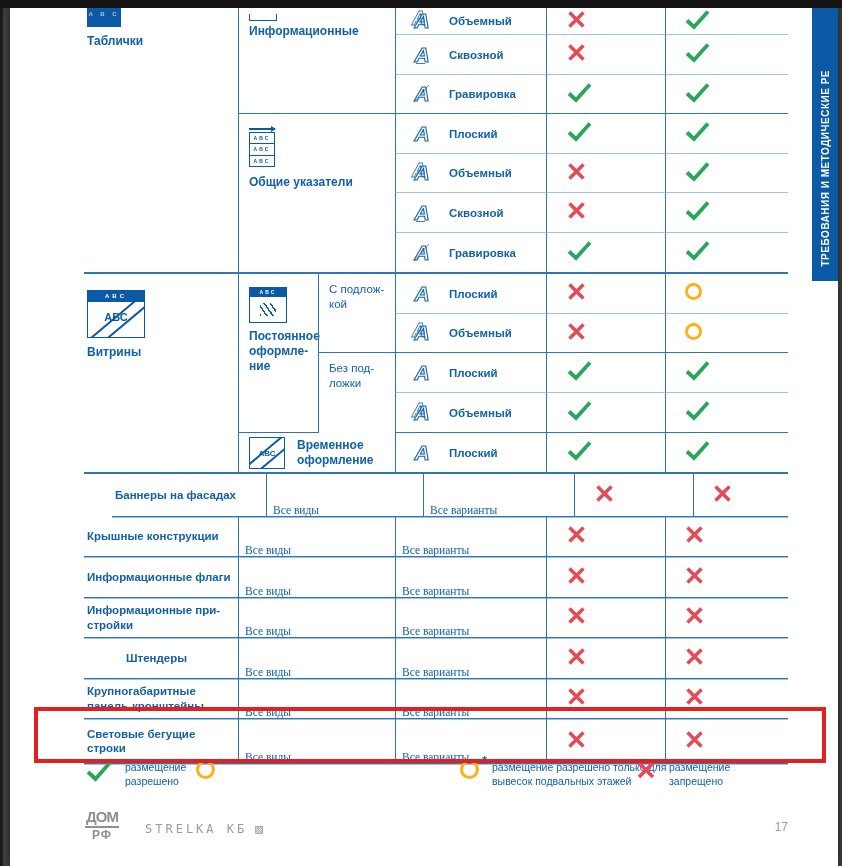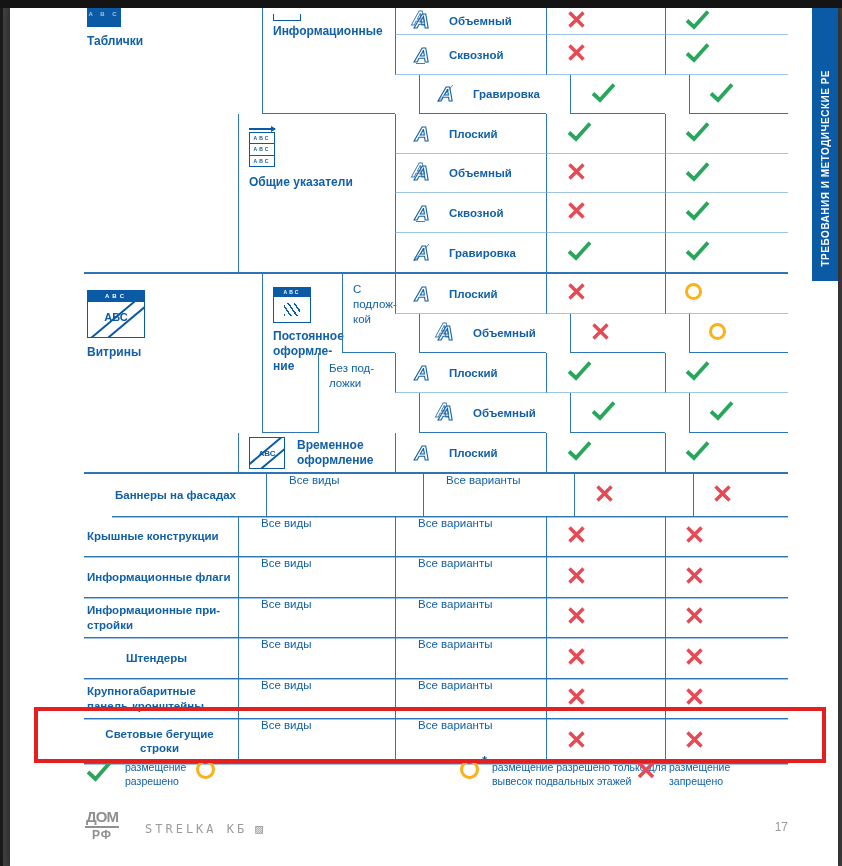--- a/index.html
+++ b/index.html
@@ -16,28 +16,28 @@
   .tbl{position:absolute;left:74px;top:0;width:704px;}
   .sec{display:grid;}
   .sec-a,.sec-c-row{grid-template-columns:154px 157px 151px 119px 123px;}
   .sec-b{grid-template-columns:154px 80px 77px 151px 119px 123px;}
   .sec-a{grid-template-rows:27px 40px 39px 40px 39px 40px 39px;border-bottom:2px solid #2e75b6;}
   .sec-b{grid-template-rows:40px 39px 40px 40px 39px;border-bottom:2px solid #2e75b6;}
   .sec-c-row{border-bottom:1.5px solid #2e75b6;box-shadow:0 1px 0 #9dc3e6;}
   .cell{position:relative;box-sizing:border-box;color:#1160a8;}
   .bl{border-left:1px solid #2e75b6;}
   .bb-light{border-bottom:1px solid #9dc3e6;}
-  .bb-dark{border-bottom:1px solid #2e75b6;margin-left:24px;}
+  .bb-dark{border-bottom:1px solid #2e75b6;}
   .cat-cell{padding:0 6px 0 3px;font-weight:bold;font-size:12px;line-height:1.25;}
   .group-cell{padding:6px 8px 0 10px;font-weight:bold;font-size:12px;line-height:1.25;}
   .sub-cell{padding:8px 6px 0 10px;font-size:11.5px;line-height:1.3;}
   .type-cell{display:flex;align-items:center;gap:14px;padding-left:13px;font-size:11.5px;font-weight:bold;}
   .status-cell{display:flex;align-items:center;padding-left:20px;}
   .status-cell.s2{padding-left:19px;}
-  .plain-cell{display:flex;align-items:flex-start;padding-left:22px;font-size:11.5px;}
+  .plain-cell{display:flex;align-items:flex-end;padding-left:6px;font-size:11.5px;font-family:Liberation Serif, serif;}
   .vcenter{display:flex;align-items:center;}
   .circle{width:11px;height:11px;border:3.5px solid #fbb117;border-radius:50%;display:inline-block;}
   
   .abc-plate{width:34px;height:19px;background:#0b5aa5;color:#a8c6e4;font-size:6px;letter-spacing:3px;
     text-align:center;padding-top:3px;box-sizing:border-box;}
   .frag{width:26px;height:6px;border:1.5px solid #0b5aa5;border-top:none;margin-left:0;}
   .gsign{width:26px;}
   .gsign .arr{position:relative;height:2px;background:#0b5aa5;margin-bottom:2px;}
   .gsign .arr:after{content:"";position:absolute;right:-1px;top:-2px;border-left:5px solid #0b5aa5;
     border-top:3px solid transparent;border-bottom:3px solid transparent;}
@@ -450,21 +450,21 @@
               </svg></span>
           </div>
           <div class="cell status-cell bl s2" style="grid-column: 5;">
             <span><svg width="19" height="19" viewBox="0 0 19 19">
                 <path d="M2.5 2.5 L16.5 16.5 M16.5 2.5 L2.5 16.5" stroke="#e84a55" stroke-width="3.5" fill="none"></path>
               </svg></span>
           </div>
         </div>
         <div class="sec sec-c-row" style="grid-template-rows: 44px;">
           <div class="cell cat-cell vcenter" style="grid-column: 1; font-size: 11.5px;">
-            <span style="max-width: 145px; text-align: center;">Световые бегущие строки</span>
+            <span style="max-width: 145px;">Световые бегущие строки</span>
           </div>
           <div class="cell plain-cell bl" style="grid-column: 2;">
             <span>Все виды</span>
           </div>
           <div class="cell plain-cell bl" style="grid-column: 3;">
             <span>Все варианты</span>
           </div>
           <div class="cell status-cell bl" style="grid-column: 4;">
             <span><svg width="19" height="19" viewBox="0 0 19 19">
                 <path d="M2.5 2.5 L16.5 16.5 M16.5 2.5 L2.5 16.5" stroke="#e84a55" stroke-width="3.5" fill="none"></path>

